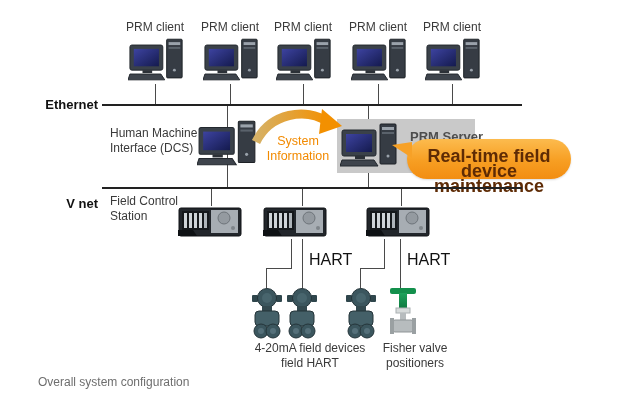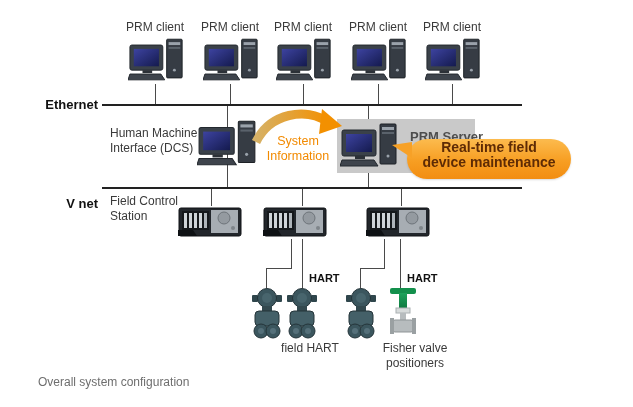--- a/index.html
+++ b/index.html
@@ -8,29 +8,29 @@
     font-family:"Liberation Sans",sans-serif;color:#333;
   }
   .abs{position:absolute;}
   .lbl{font-size:12px;line-height:15px;color:#3a3a3a;}
   .lbl.center{text-align:center;}
   .netlabel{font-weight:bold;font-size:13px;color:#111;text-align:right;}
   .bus{background:#222;height:2px;}
   .wire{background:#4a4a4a;width:1px;}
   .hwire{background:#4a4a4a;height:1px;}
   .stub{background:#4a4a4a;width:1px;}
-  .hart{font-weight:bold;font-size:11px;color:#111;margin-top:21px;}
+  .hart{font-weight:normal;font-size:16px;color:#111;}
   .graybox{background:#c9c9c9;}
   .srvlabel{font-weight:bold;font-size:13px;color:#4d4d4d;}
   .sysinfo{font-weight:normal;font-size:12.5px;line-height:15px;color:#f28a00;text-align:center;}
   .callout{
     background:linear-gradient(180deg,#fcbb4e 0%,#f79e22 55%,#f28d12 100%);
     border-radius:20px;box-shadow:0 1px 2px rgba(0,0,0,0.15);
-    text-align:center;font-weight:bold;font-size:14px;line-height:15px;color:#5e2b05;
-    padding-top:1px;box-sizing:border-box;
+    text-align:center;font-weight:bold;font-size:18px;line-height:15px;color:#5e2b05;
+    padding-top:10px;box-sizing:border-box;
   }
   .callout:before{
     content:"";position:absolute;left:-15px;top:3px;width:0;height:0;
     border-right:20px solid #f7a127;border-top:3px solid transparent;border-bottom:13px solid transparent;
   }
   .caption{font-size:12px;color:#6e6e6e;}
   svg{display:block;}
 </style>
 </head>
 <body>
@@ -201,20 +201,21 @@
       <use href="#tx"></use>
     </svg>
   <svg class="abs" style="left:344px;top:287px;" width="34" height="52" viewBox="0 0 34 52">
       <use href="#tx"></use>
     </svg>
   <svg class="abs" style="left:386px;top:287px;" width="34" height="52" viewBox="0 0 34 52">
       <use href="#valve"></use>
     </svg>
 
   <div class="abs lbl center" style="left:235px;top:341px;width:150px;">
+    <div>4-20mA field devices</div>
     <div>field HART</div>
   </div>
   <div class="abs lbl center" style="left:365px;top:341px;width:100px;">
     <div>Fisher valve</div>
     <div>positioners</div>
   </div>
 
   <div class="abs caption" style="left:38px;top:375px;">Overall system configuration</div>
 
 </div>

